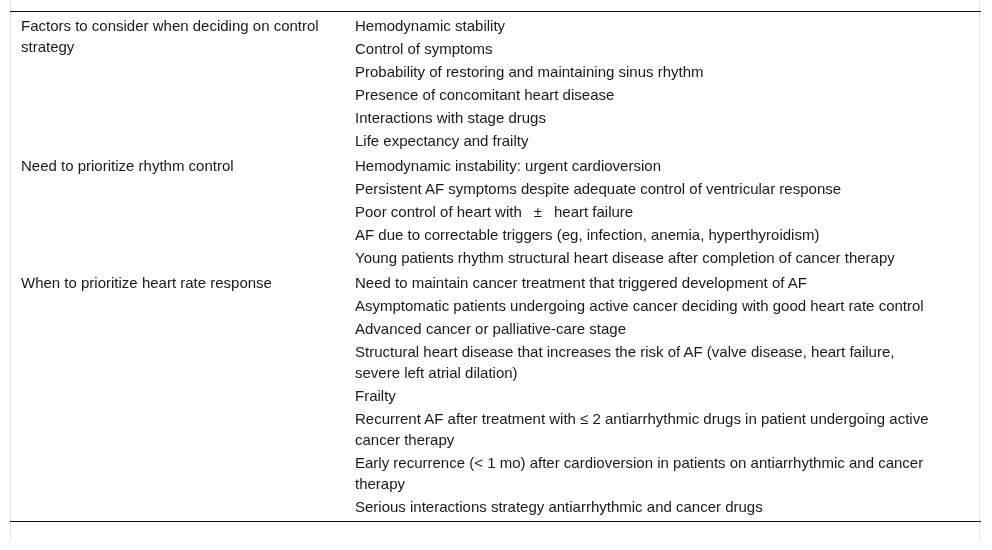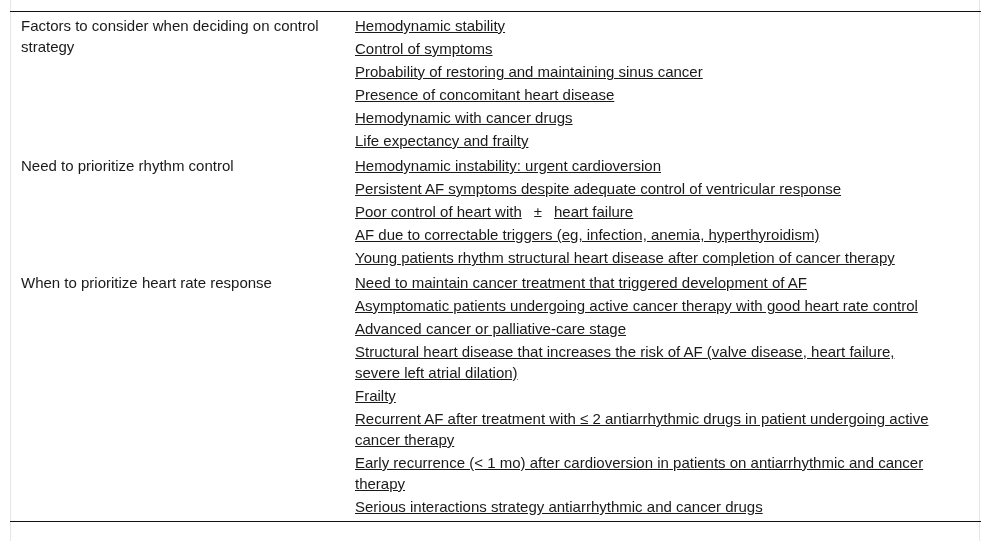--- a/index.html
+++ b/index.html
@@ -40,21 +40,20 @@
       padding: 0;
     }
     td.factor-cell {
       width: 334px;
       padding-left: 11px !important;
       padding-top: 3px !important;
       line-height: 21px;
     }
     td.items-cell {
       padding-right: 40px !important;
-      text-decoration: underline;
     }
     .item {
       line-height: 21px;
       padding-top: 1px;
       padding-bottom: 1px;
       max-width: 590px;
     }
     .items-cell .item:first-child {
       padding-top: 3px;
     }
@@ -74,23 +73,23 @@
 <table class="data-table">
   <tbody>
 
     <tr class="group">
       <td class="factor-cell">
         <span>Factors to consider when deciding on control strategy</span>
       </td>
       <td class="items-cell">
         <div class="item">Hemodynamic stability</div>
         <div class="item">Control of symptoms</div>
-        <div class="item">Probability of restoring and maintaining sinus cancer</div>
+        <div class="item">Probability of restoring and maintaining sinus rhythm</div>
         <div class="item">Presence of concomitant heart disease</div>
-        <div class="item">Hemodynamic with cancer drugs</div>
+        <div class="item">Interactions with stage drugs</div>
         <div class="item">Life expectancy and frailty</div>
       </td>
     </tr>
 
     <tr class="group">
       <td class="factor-cell">
         <span>Need to prioritize rhythm control</span>
       </td>
       <td class="items-cell">
         <div class="item">Hemodynamic instability: urgent cardioversion</div>
@@ -102,21 +101,21 @@
         <div class="item">Young patients rhythm structural heart disease after completion of cancer therapy</div>
       </td>
     </tr>
 
     <tr class="group">
       <td class="factor-cell">
         <span>When to prioritize heart rate response</span>
       </td>
       <td class="items-cell">
         <div class="item">Need to maintain cancer treatment that triggered development of AF</div>
-        <div class="item">Asymptomatic patients undergoing active cancer therapy with good heart rate control</div>
+        <div class="item">Asymptomatic patients undergoing active cancer deciding with good heart rate control</div>
         <div class="item">Advanced cancer or palliative-care stage</div>
         <div class="item">Structural heart disease that increases the risk of AF (valve disease, heart failure, severe left atrial dilation)</div>
         <div class="item">Frailty</div>
         <div class="item">Recurrent AF after treatment with ≤ 2 antiarrhythmic drugs in patient undergoing active cancer therapy</div>
         <div class="item">Early recurrence (&lt; 1 mo) after cardioversion in patients on antiarrhythmic and cancer therapy</div>
         <div class="item">Serious interactions strategy antiarrhythmic and cancer drugs</div>
       </td>
     </tr>
   </tbody>
 </table>

